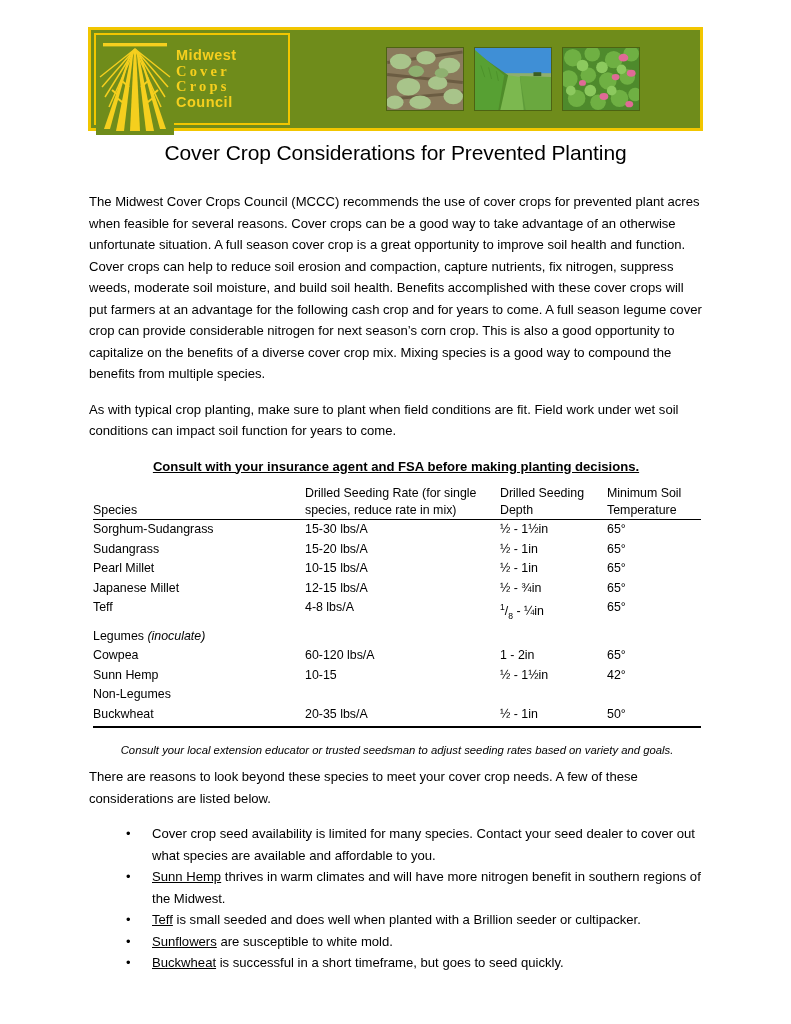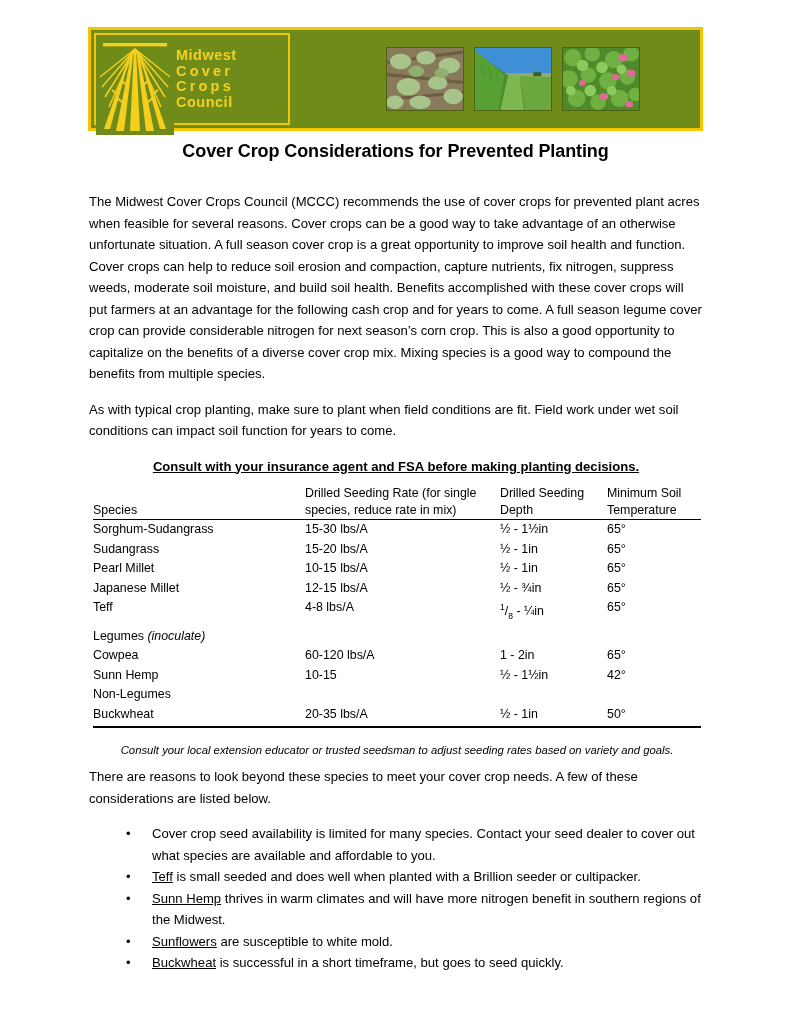--- a/index.html
+++ b/index.html
@@ -61,20 +61,21 @@
   .logo-words span {
     color: #f5cf1e;
     font-weight: bold;
     font-size: 14.5px;
     line-height: 15.5px;
     letter-spacing: 0.5px;
     white-space: nowrap;
   }
   .logo-words span.sp {
     letter-spacing: 3.2px;
+    font-family: Liberation Serif, serif;
   }
   .photos {
     flex: 1 1 auto;
     display: flex;
     align-items: center;
     justify-content: center;
     gap: 10px;
     padding-left: 48px;
     padding-right: 16px;
   }
@@ -87,22 +88,22 @@
     position: relative;
   }
 
   
   .doc-title {
     position: absolute;
     left: 88px;
     top: 141px;
     width: 615px;
     text-align: center;
-    font-size: 18px;
-    font-weight: bold;
+    font-size: 21px;
+    font-weight: normal;
     letter-spacing: -0.1px;
   }
   .body-col {
     position: absolute;
     left: 89px;
     top: 182px;
     width: 614px;
   }
   p.para {
     margin: 9px 0 14px 0;
@@ -421,20 +422,20 @@
         </tbody>
     </table>
     <div class="rule-bottom"></div>
     <div class="table-note">Consult your local extension educator or trusted seedsman to adjust seeding rates based on variety and goals.</div>
   </div>
 
   <div class="closing">
     <p class="para">There are reasons to look beyond these species to meet your cover crop needs. A few of these considerations are listed below.</p>
     <ul class="considerations">
         <li><span>Cover crop seed availability is limited for many species. Contact your seed dealer to cover out what species are available and affordable to you.</span></li>
+        <li><u>Sunn Hemp</u><span> thrives in warm climates and will have more nitrogen benefit in southern regions of the Midwest.</span></li>
         <li><u>Teff</u><span> is small seeded and does well when planted with a Brillion seeder or cultipacker.</span></li>
-        <li><u>Sunn Hemp</u><span> thrives in warm climates and will have more nitrogen benefit in southern regions of the Midwest.</span></li>
         <li><u>Sunflowers</u><span> are susceptible to white mold.</span></li>
         <li><u>Buckwheat</u><span> is successful in a short timeframe, but goes to seed quickly.</span></li>
       </ul>
   </div>
 
 </div>
 
 </body></html>

